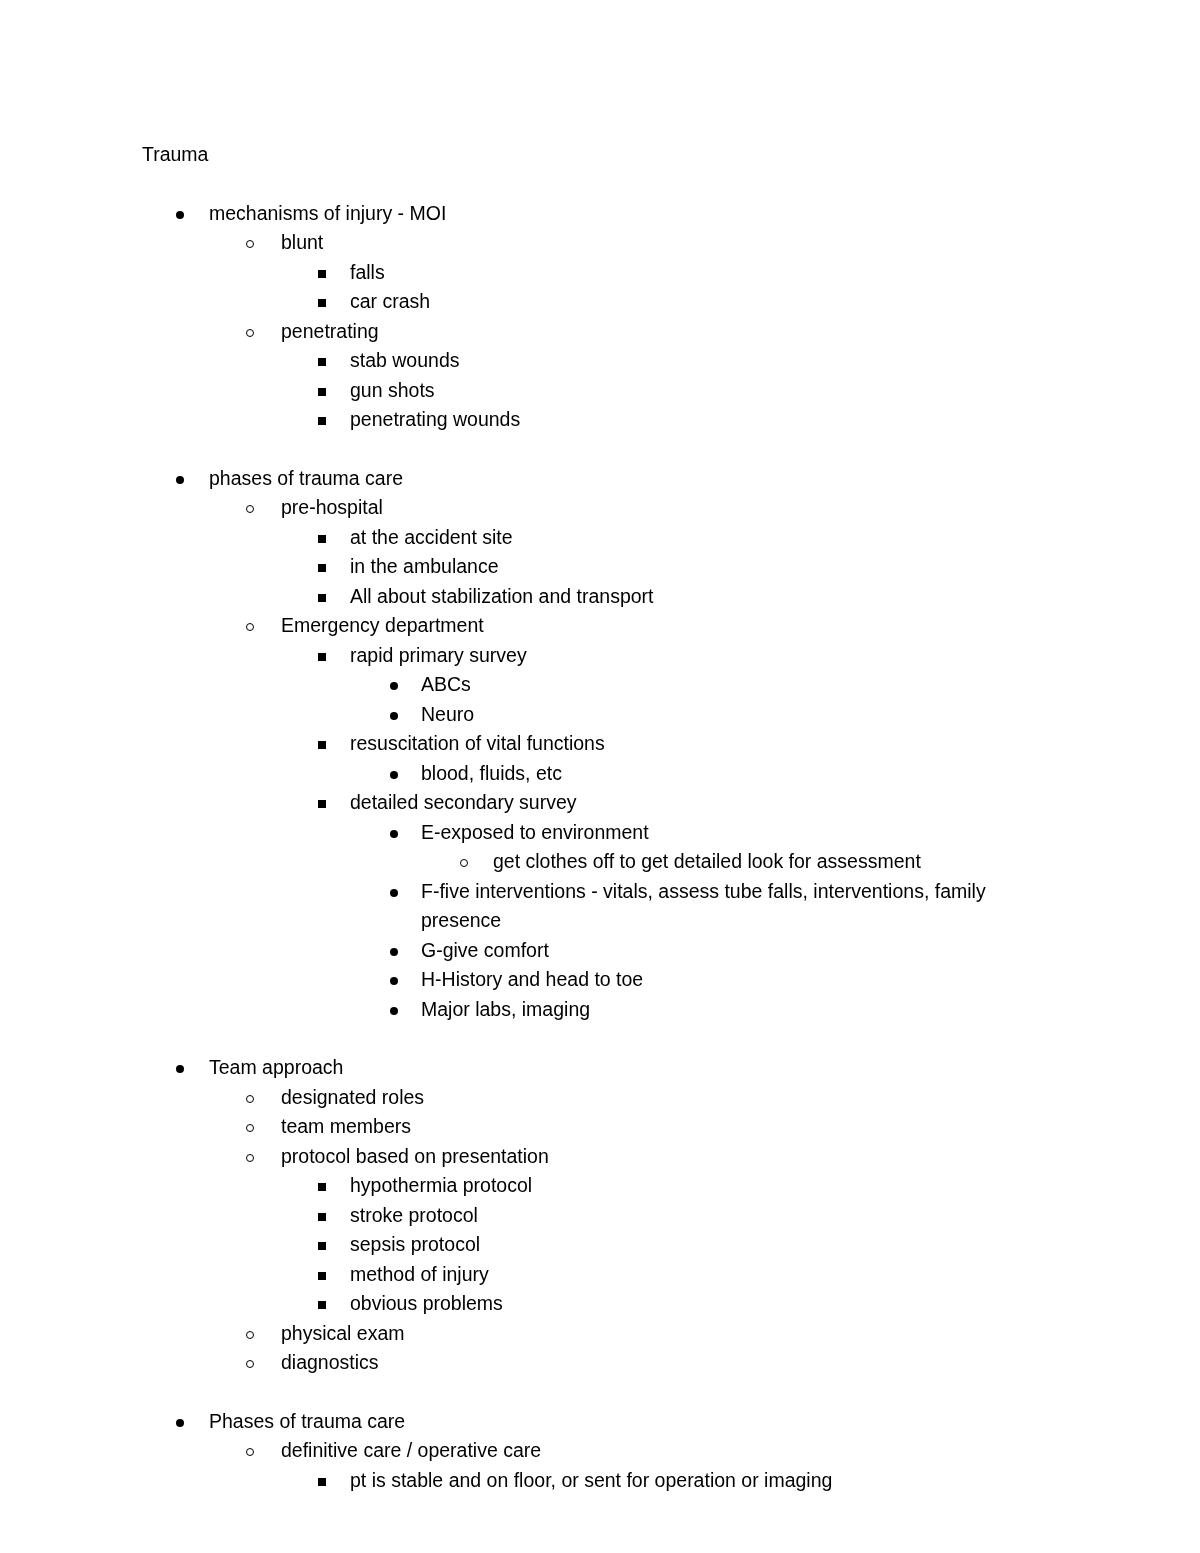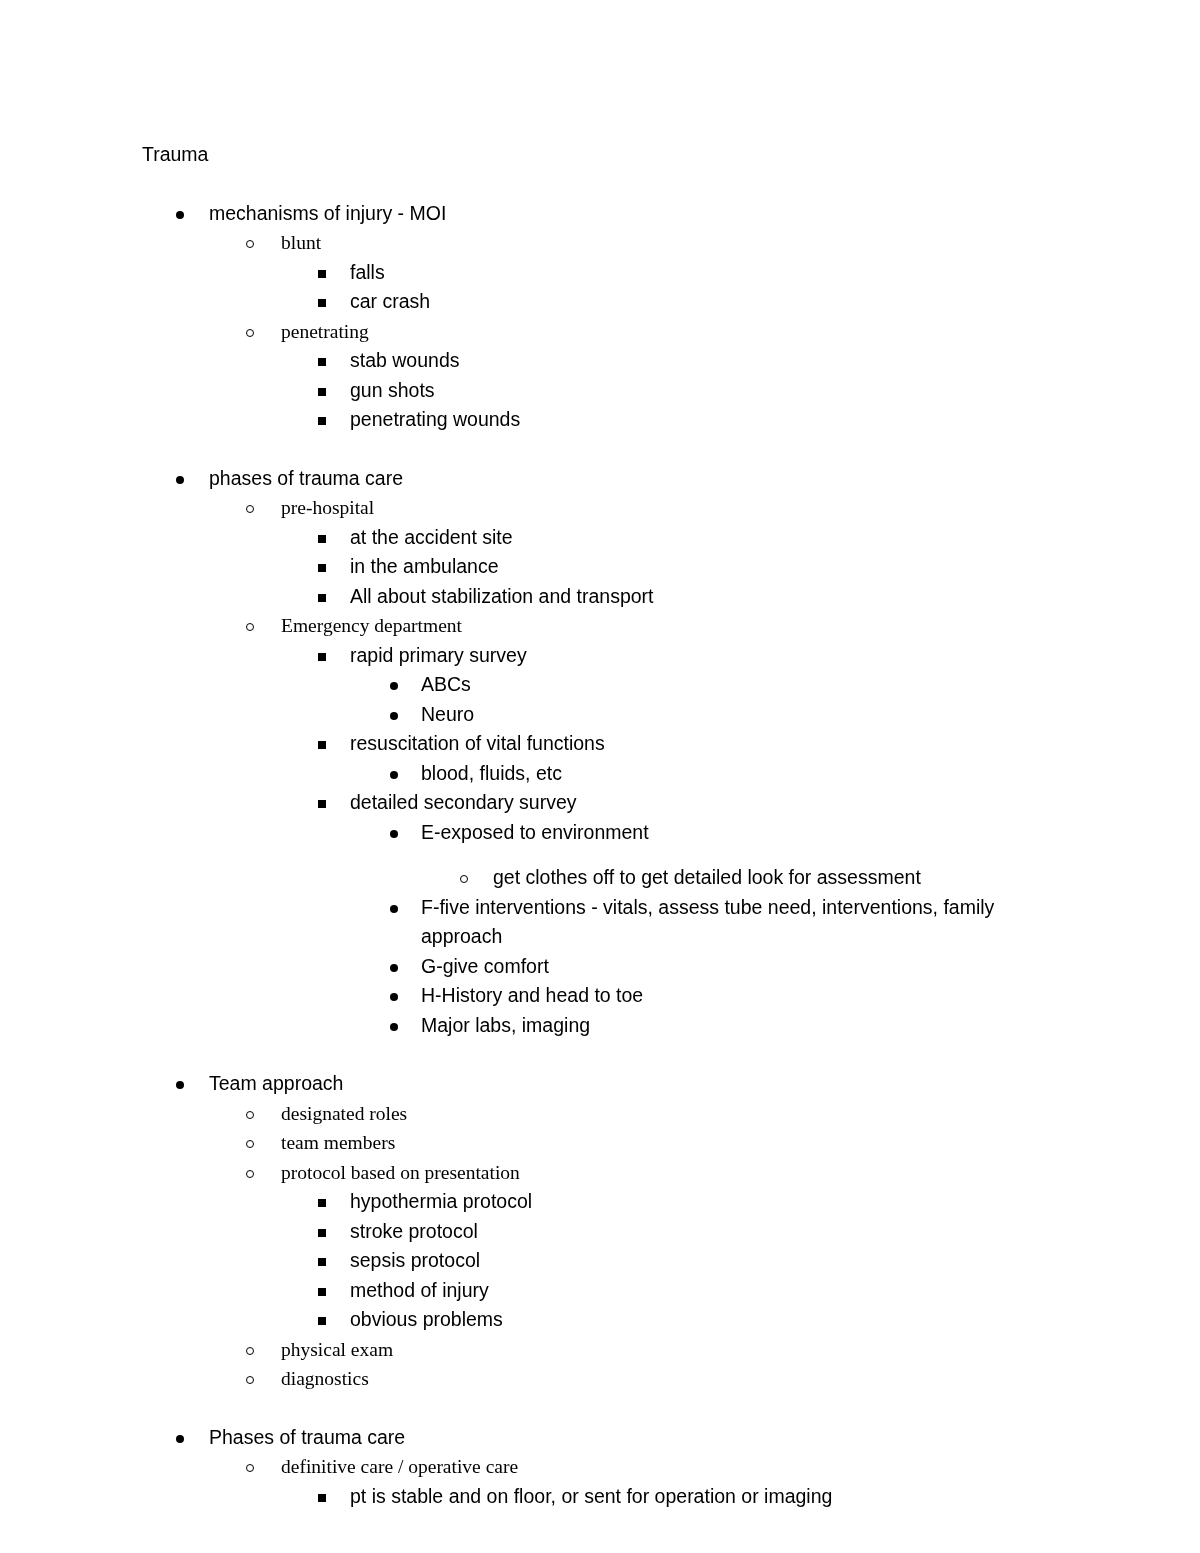--- a/index.html
+++ b/index.html
@@ -55,30 +55,30 @@
     color: #000000;
   }
   .label {
     display: block;
   }
 
   
   .lvl1 > .row { padding-left: 67px; margin-top: 29px; }
   .lvl1 > .row > .bullet { left: 34px; }
   
-  .lvl2 > .row { padding-left: 139px; font-family: Liberation Serif, serif; }
+  .lvl2 > .row { padding-left: 139px; }
   .lvl2 > .row > .bullet { left: 104px; }
   
   .lvl3 > .row { padding-left: 208px; }
   .lvl3 > .row > .bullet { left: 176px; }
   
   .lvl4 > .row { padding-left: 279px; }
   .lvl4 > .row > .bullet { left: 248px; }
   
-  .lvl5 > .row { padding-left: 351px; margin-top: 16px; }
+  .lvl5 > .row { padding-left: 351px; }
   .lvl5 > .row > .bullet { left: 318px; }
 
   
   .glyph-disc,
   .glyph-circle,
   .glyph-square {
     position: absolute;
     display: block;
   }
   .glyph-disc {
@@ -285,21 +285,21 @@
             <span class="glyph-circle"></span>
           </span>
         <span class="label">get clothes off to get detailed look for assessment</span>
       </span>
     </li>
     <li class="item lvl4">
       <span class="row">
         <span class="bullet">
             <span class="glyph-disc"></span>
           </span>
-        <span class="label wrapwide">F-five interventions - vitals, assess tube need, interventions, family approach</span>
+        <span class="label wrapwide">F-five interventions - vitals, assess tube falls, interventions, family presence</span>
       </span>
     </li>
     <li class="item lvl4">
       <span class="row">
         <span class="bullet">
             <span class="glyph-disc"></span>
           </span>
         <span class="label">G-give comfort</span>
       </span>
     </li>

